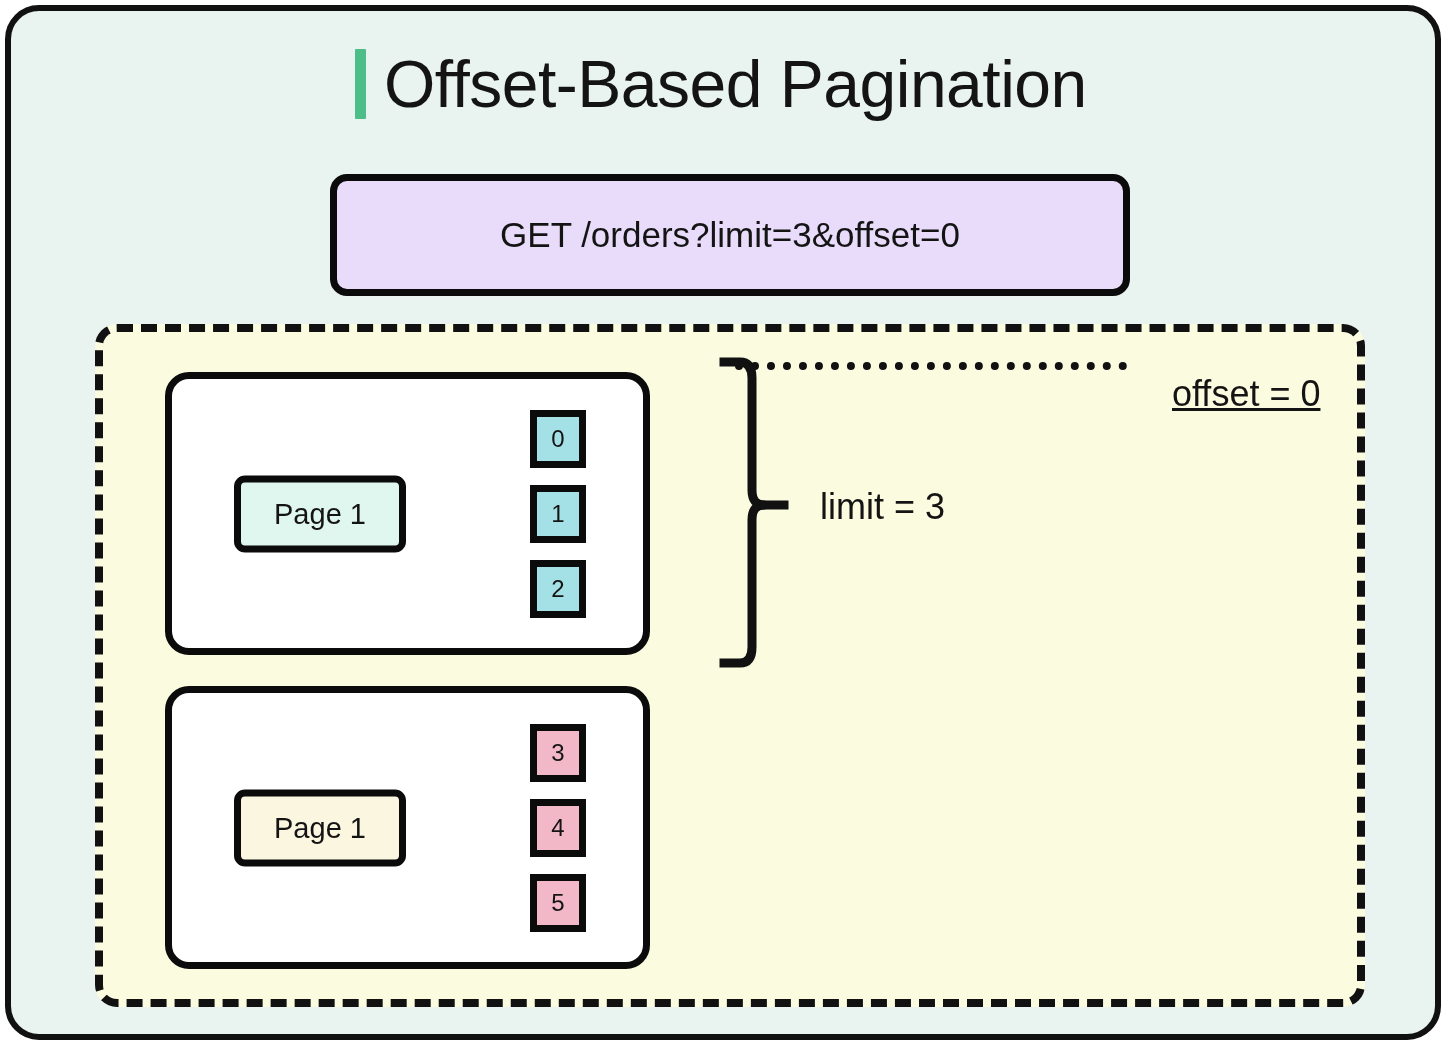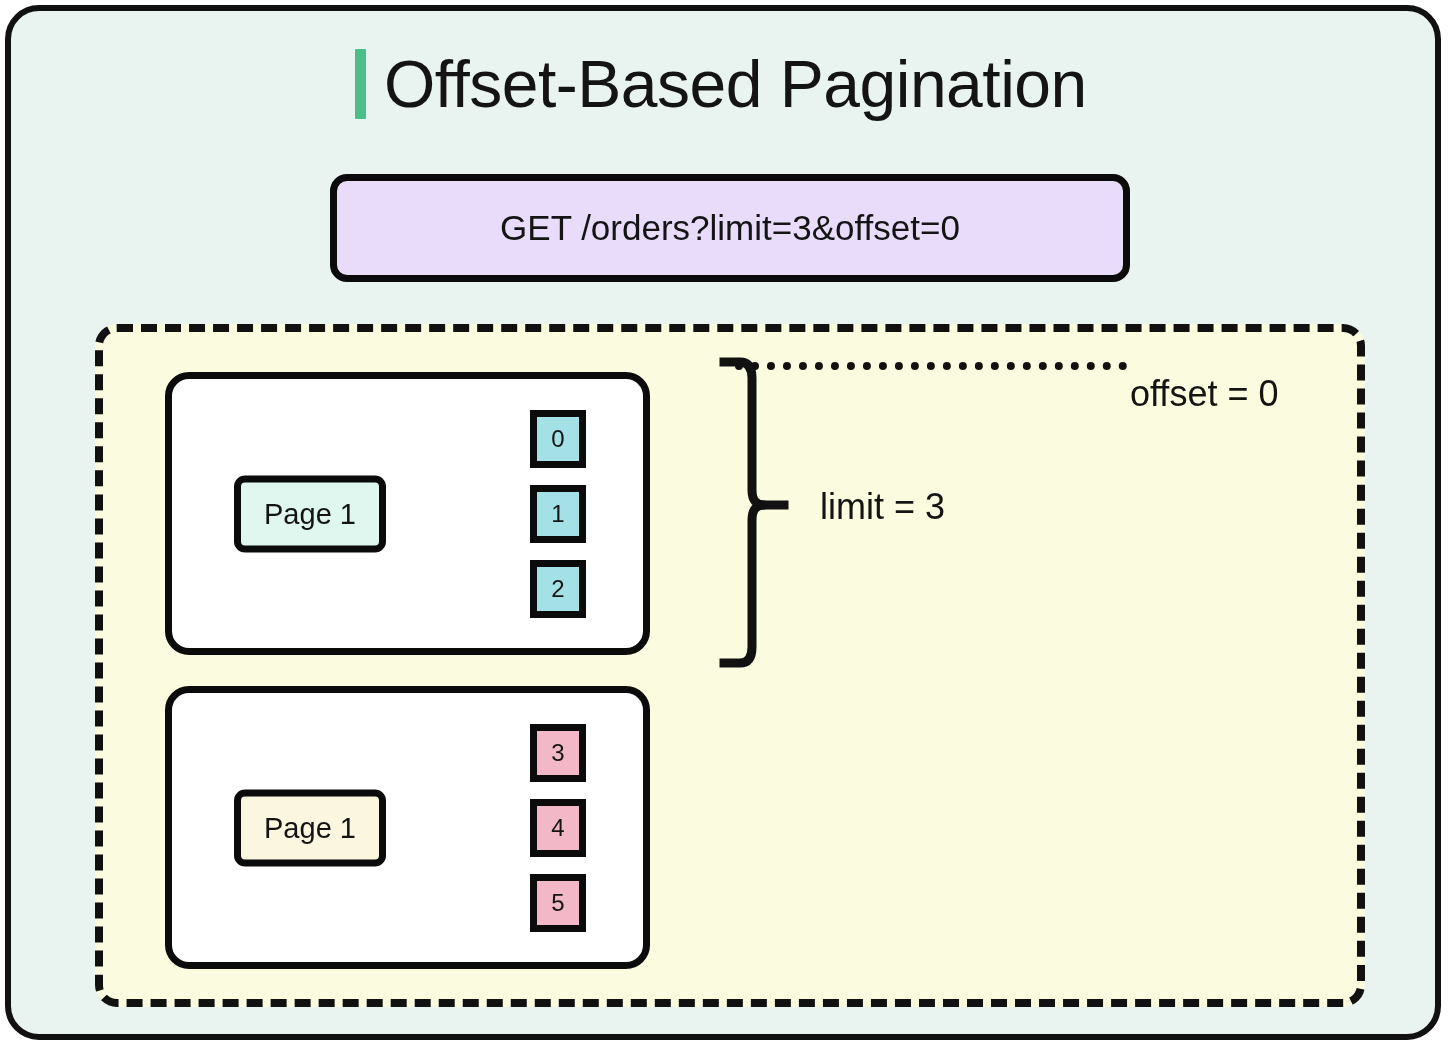--- a/index.html
+++ b/index.html
@@ -58,21 +58,21 @@
     letter-spacing: -0.5px;
     white-space: nowrap;
   }
 
   
   .request-box {
     position: absolute;
     left: 330px;
     top: 174px;
     width: 800px;
-    height: 108px;
+    height: 122px;
     box-sizing: border-box;
     background: #E8DCFA;
     border: 7px solid #0b0b0b;
     border-radius: 17px;
     display: flex;
     align-items: center;
     justify-content: center;
   }
   .request-text {
     font-size: 35px;
@@ -103,21 +103,21 @@
   }
   .page-card.card-0 { left: 165px; top: 372px; width: 485px; height: 283px; }
   .page-card.card-1 { left: 165px; top: 686px; width: 485px; height: 283px; }
 
   .card-label {
     position: absolute;
     left: 62px;
     top: 50%;
     transform: translateY(-50%);
     box-sizing: border-box;
-    width: 152px;
+    width: 172px;
     height: 77px;
     border: 7px solid #0b0b0b;
     border-radius: 11px;
     display: flex;
     align-items: center;
     justify-content: center;
     font-size: 29px;
     color: #141414;
   }
   .card-label.mint  { background: #DFF7EF; }
@@ -163,21 +163,21 @@
     height: 0;
     border-top: 8px dotted #111111;
   }
   .ann-label {
     position: absolute;
     font-size: 36px;
     color: #141414;
     white-space: nowrap;
   }
   .ann-limit  { left: 820px; top: 486px; }
-  .ann-offset { left: 1130px; top: 373px; }
+  .ann-offset { left: 1172px; top: 373px; text-decoration: underline; }
 </style>
 </head>
 <body>
 
 <div id="canvas">
 
   <div class="outer-frame"></div>
 
   <div class="title-row">
     <div class="title-accent"></div>

